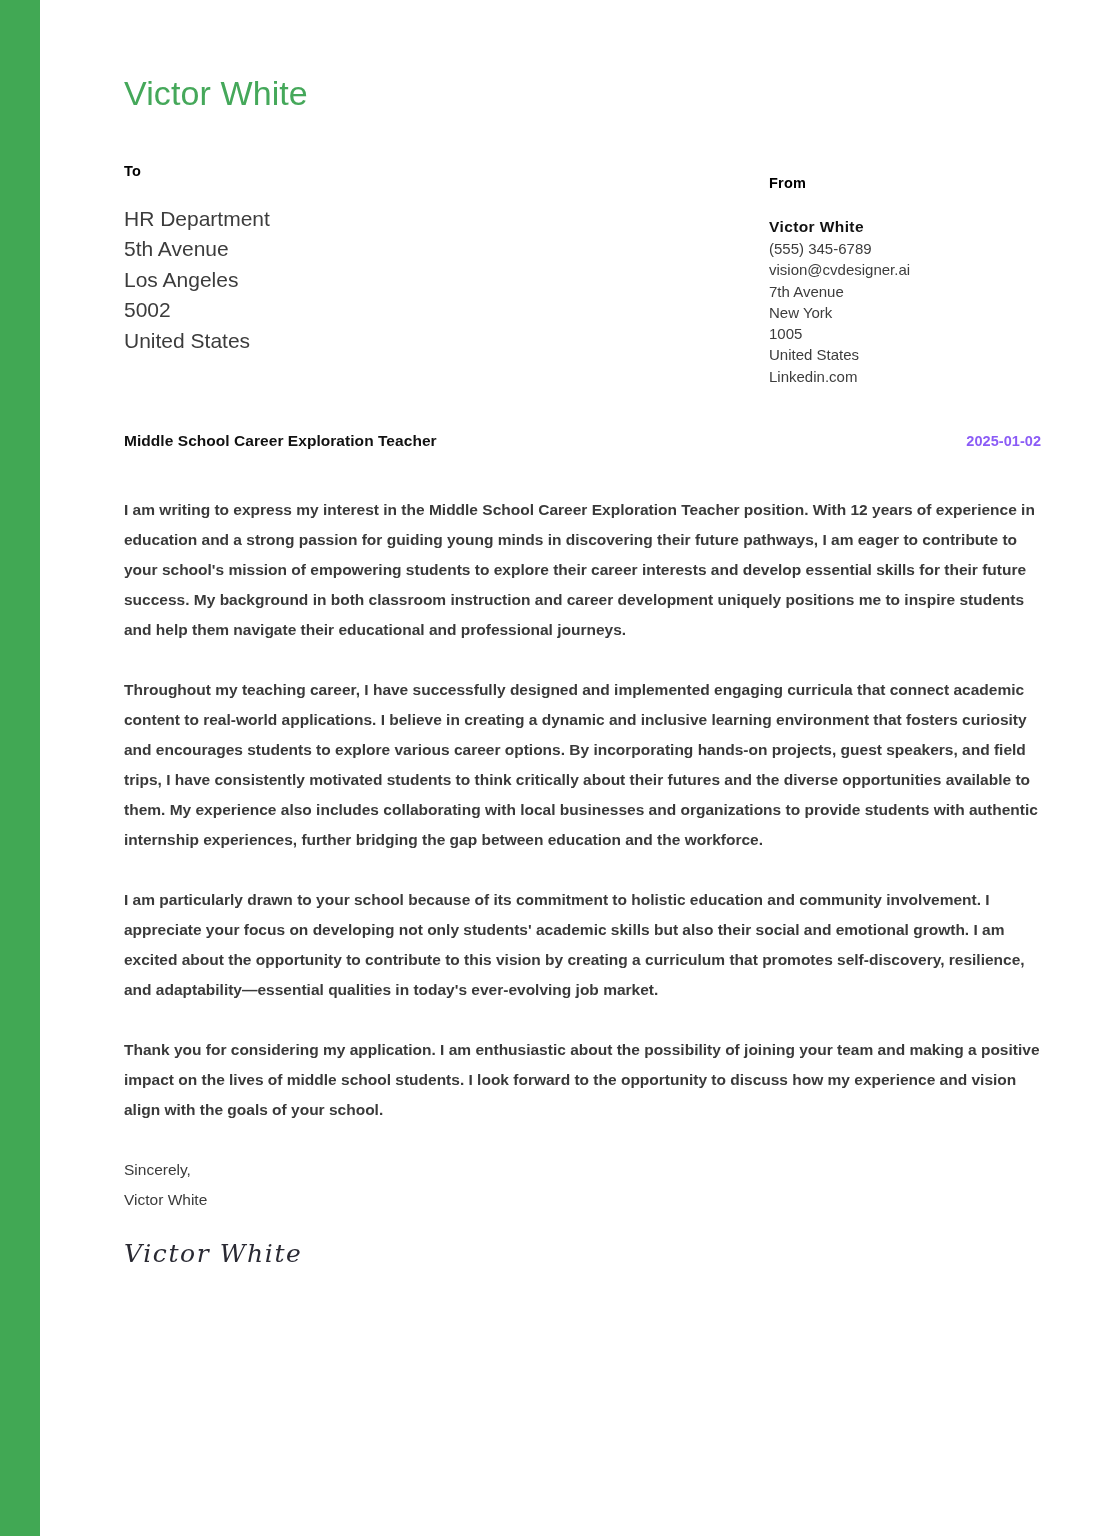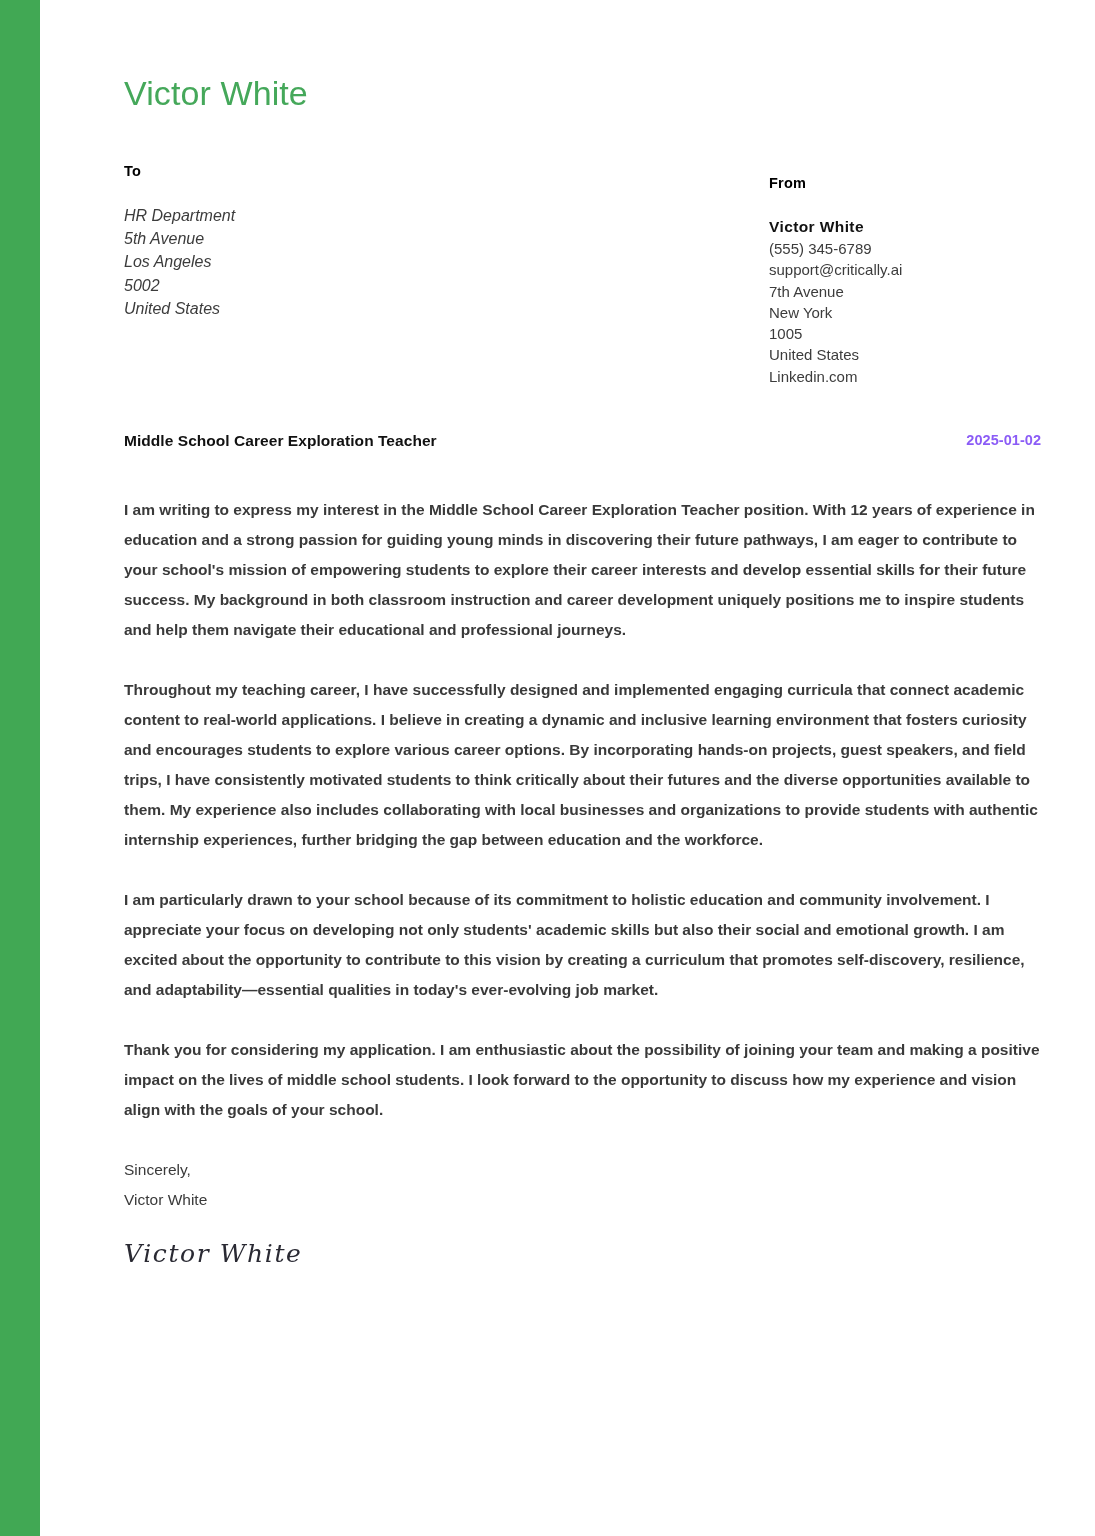--- a/index.html
+++ b/index.html
@@ -70,26 +70,26 @@
     color: #111111;
     letter-spacing: 0.4px;
     line-height: 1.42;
   }
   .addr-line {
     font-size: 15px;
     color: #3c3c3c;
     line-height: 1.42;
   }
   #addr-col-to .addr-name { font-size: 16px; line-height: 1.45; }
-  #addr-col-to .addr-line { font-size: 16px; line-height: 1.45; font-style: italic; }
+  #addr-col-to .addr-line { font-size: 21px; line-height: 1.45; }
 
   
   #subject-row {
     display: flex;
-    align-items: flex-start;
+    align-items: center;
     justify-content: space-between;
     margin-top: 45px;
   }
   #subject-title {
     font-size: 15.5px;
     font-weight: bold;
     color: #111111;
     letter-spacing: 0.05px;
   }
   #subject-date {
@@ -140,21 +140,21 @@
         <div class="addr-line">5th Avenue</div>
         <div class="addr-line">Los Angeles</div>
         <div class="addr-line">5002</div>
         <div class="addr-line">United States</div>
       </div>
 
       <div class="addr-col" id="addr-col-from">
         <div class="addr-label">From</div>
         <div class="addr-name">Victor White</div>
         <div class="addr-line">(555) 345-6789</div>
-        <div class="addr-line">support@critically.ai</div>
+        <div class="addr-line">vision@cvdesigner.ai</div>
         <div class="addr-line">7th Avenue</div>
         <div class="addr-line">New York</div>
         <div class="addr-line">1005</div>
         <div class="addr-line">United States</div>
         <div class="addr-line">Linkedin.com</div>
       </div>
 
     </div>
 
     <div id="subject-row">

